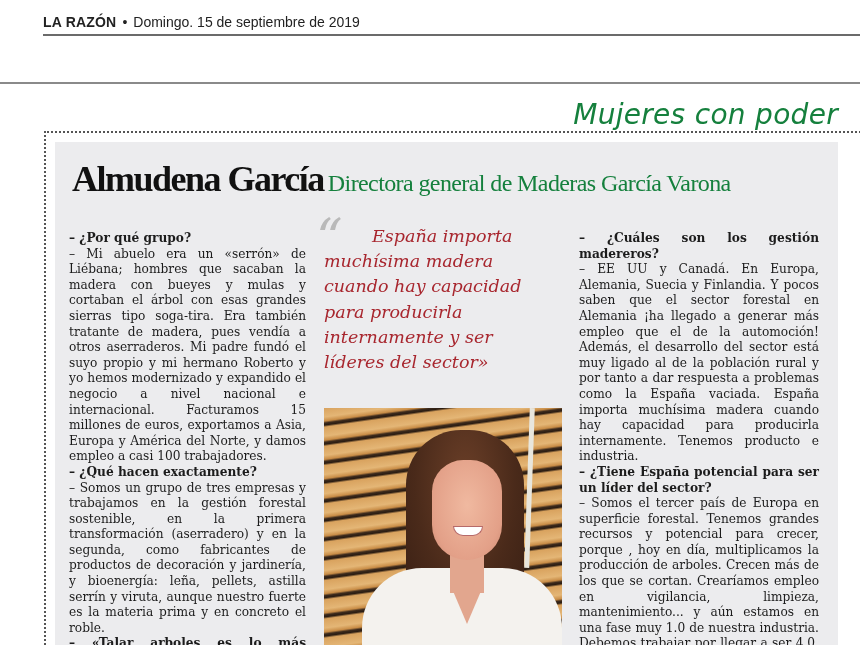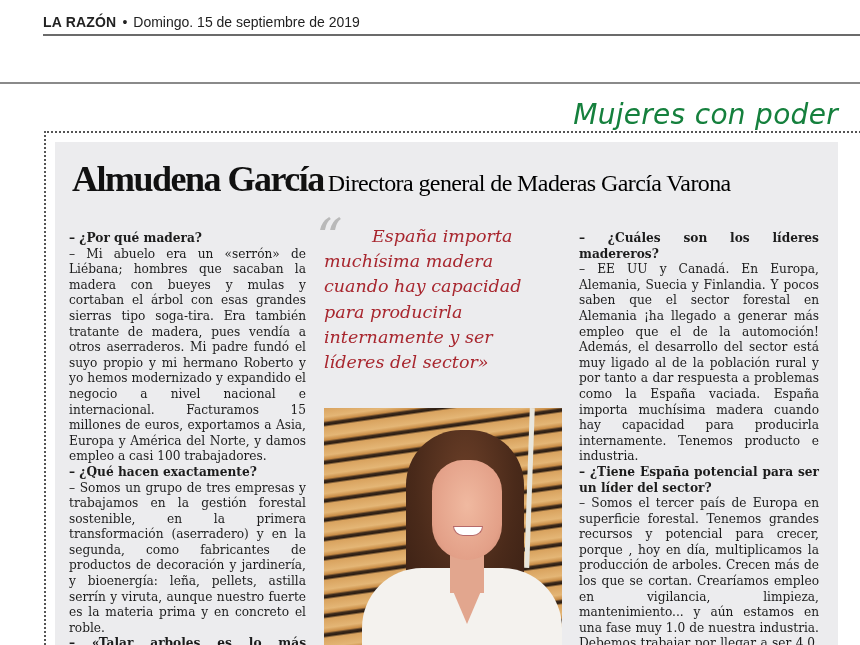--- a/index.html
+++ b/index.html
@@ -31,21 +31,21 @@
   }
   .panel {
     position: absolute; left: 55px; top: 142px; width: 783px; height: 510px;
     background: #ececee;
   }
   .headline {
     position: absolute; left: 72px; top: 158px; white-space: nowrap;
     font-family: "Liberation Serif", serif; line-height: 42px;
   }
   .headline .name { font-size: 36px; font-weight: bold; letter-spacing: -1.5px; color: #111; text-align: right; }
-  .headline .role { font-size: 24px; letter-spacing: -0.6px; color: #000000; margin-left: 4px; }
+  .headline .role { font-size: 24px; letter-spacing: -0.6px; color: #15803d; margin-left: 4px; }
 
   .col {
     position: absolute; top: 231px;
     font-family: "DejaVu Serif", serif; font-size: 12.2px; line-height: 15.6px;
     color: #1c1c1c; text-align: justify;
   }
   .col p { margin: 0; }
   .col .q { font-weight: bold; }
   .col-left { left: 69px; width: 237px; }
   .col-right { left: 579px; width: 240px; }
@@ -109,21 +109,21 @@
 <div class="section-title">Mujeres con poder</div>
 
 <div class="dotted-frame"></div>
 <div class="panel"></div>
 
 <div class="headline">
   <span class="name">Almudena García</span><span class="role">Directora general de Maderas García Varona</span>
 </div>
 
 <div class="col col-left">
-  <p class="q">– ¿Por qué madera?</p>
+  <p class="q">– ¿Por qué grupo?</p>
   <p>– Mi abuelo era un «serrón» de Liébana; hombres que sacaban la madera con bueyes y mulas y cortaban el árbol con esas grandes sierras tipo soga-tira. Era también tratante de madera, pues vendía a otros aserraderos. Mi padre fundó el suyo propio y mi hermano Roberto y yo hemos modernizado y expandido el negocio a nivel nacional e internacional. Facturamos 15 millones de euros, exportamos a Asia, Europa y América del Norte, y damos empleo a casi 100 trabajadores.</p>
   <p class="q">– ¿Qué hacen exactamente?</p>
   <p>– Somos un grupo de tres empresas y trabajamos en la gestión forestal sostenible, en la primera transformación (aserradero) y en la segunda, como fabricantes de productos de decoración y jardinería, y bioenergía: leña, pellets, astilla serrín y viruta, aunque nuestro fuerte es la materia prima y en concreto el roble.</p>
   <p class="q">– «Talar arboles es lo más ecológico que hay», me ha dicho. ¿Puede explicarmelo?</p>
 
 </div>
 
 <div class="pullquote">
   <span class="qmark">“</span>
   <span class="qtext">España importa muchísima madera cuando hay capacidad para producirla internamente y ser líderes del sector»</span>
@@ -133,17 +133,17 @@
   <div class="pole"></div>
   <div class="hair"></div>
   <div class="blouse"></div>
   <div class="neck"></div>
   <div class="vneck"></div>
   <div class="face"></div>
   <div class="smile"></div>
 </div>
 
 <div class="col col-right">
-  <p class="q">– ¿Cuáles son los líderes madereros?</p>
+  <p class="q">– ¿Cuáles son los gestión madereros?</p>
   <p>– EE UU y Canadá. En Europa, Alemania, Suecia y Finlandia. Y pocos saben que el sector forestal en Alemania ¡ha llegado a generar más empleo que el de la automoción! Además, el desarrollo del sector está muy ligado al de la población rural y por tanto a dar respuesta a problemas como la España vaciada. España importa muchísima madera cuando hay capacidad para producirla internamente. Tenemos producto e industria.</p>
   <p class="q">– ¿Tiene España potencial para ser un líder del sector?</p>
   <p>– Somos el tercer país de Europa en superficie forestal. Tenemos grandes recursos y potencial para crecer, porque , hoy en día, multiplicamos la producción de arboles. Crecen más de los que se cortan. Crearíamos empleo en vigilancia, limpieza, mantenimiento... y aún estamos en una fase muy 1.0 de nuestra industria. Debemos trabajar por llegar a ser 4.0, desarrollando y aplicando todas las posibilidades de las nuevas tecnologías.</p>
 </div>
 
 </body></html>

